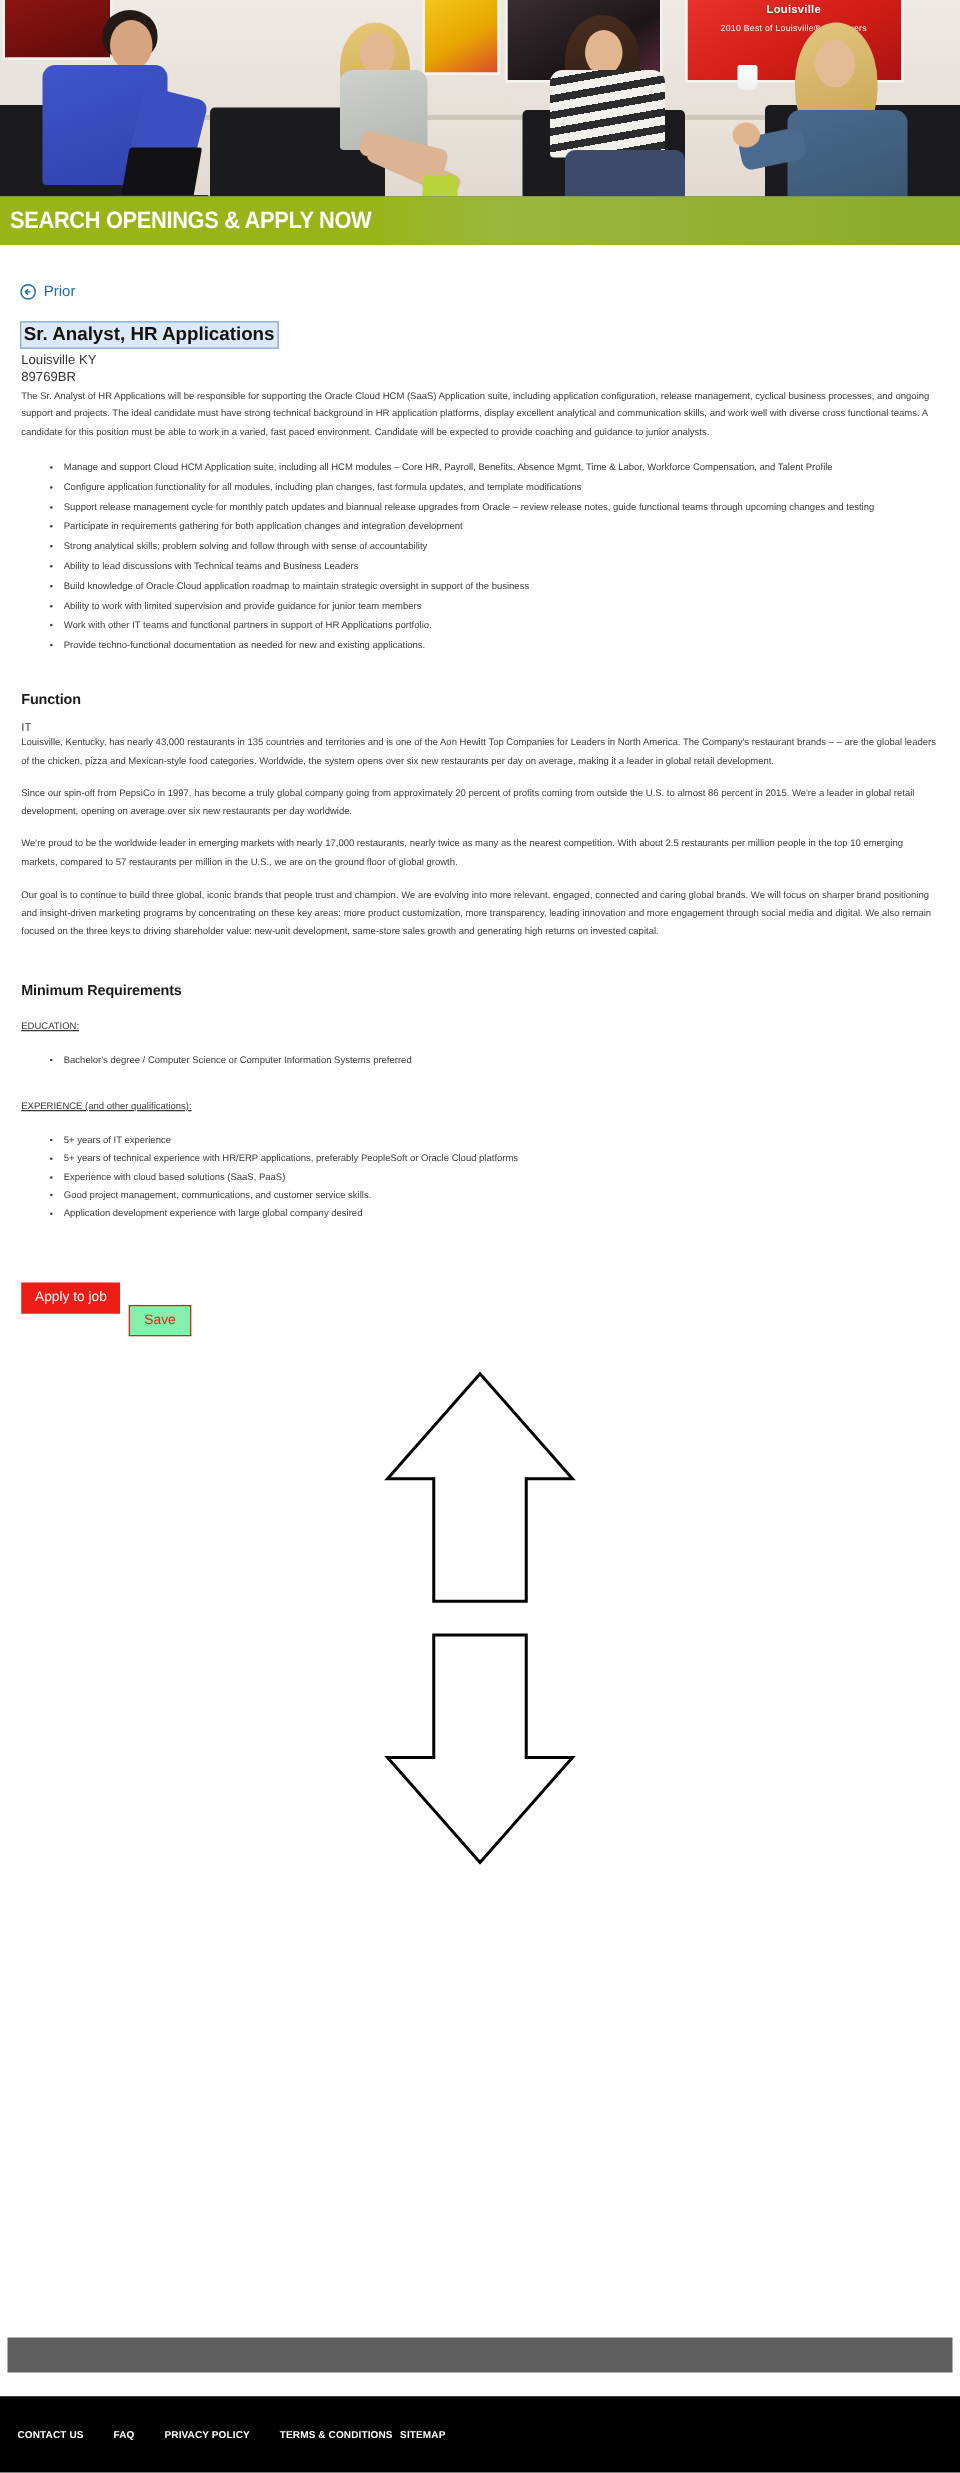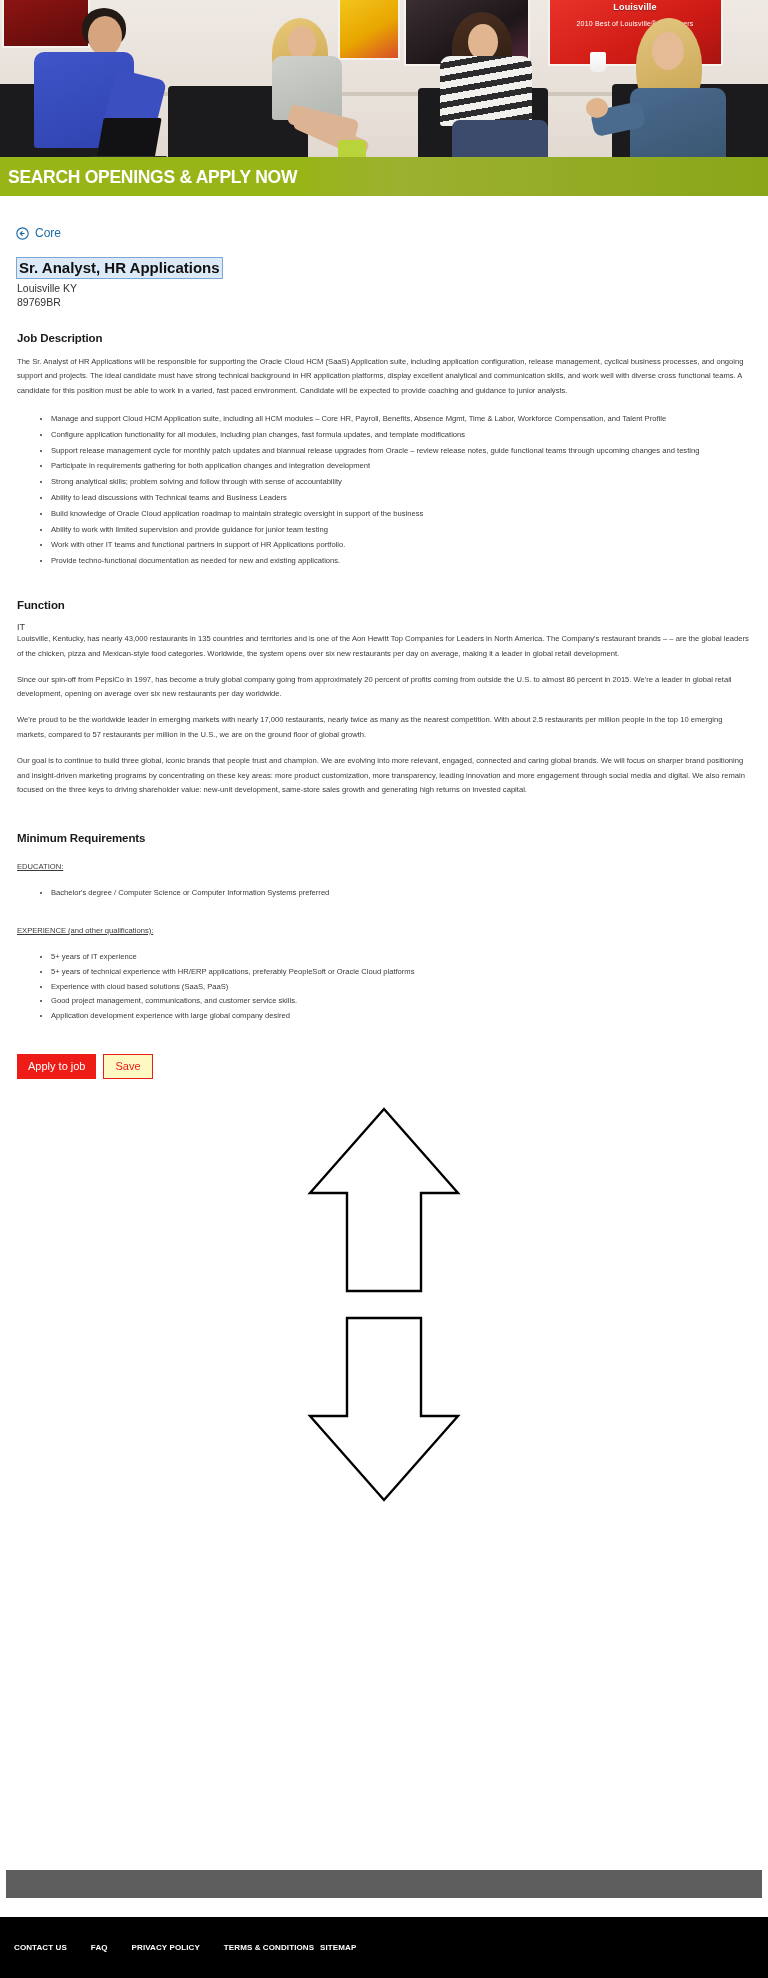--- a/index.html
+++ b/index.html
@@ -100,21 +100,21 @@
   .laptop-base {
     position: absolute; left: 88px; top: 156px;
     width: 78px; height: 8px; background: #2a2a2e;
     transform: skewX(-22deg); border-radius: 2px;
   }
 
   
   .green-bar {
     position: absolute; left: 0; bottom: 0;
     width: 768px; height: 39px;
-    background: #0f172a;
+    background: #1d4ed8;
     display: flex;
     align-items: center;
   }
   .green-bar-overlay {
     position: absolute; inset: 0;
     background: linear-gradient(90deg, rgba(151,181,22,1) 0%, rgba(151,181,22,1) 38%, rgba(168,190,48,.92) 52%, rgba(151,181,22,.9) 100%);
   }
   .green-bar-title {
     position: relative;
     margin-left: 8px;
@@ -224,28 +224,29 @@
     background: #ed1c16;
     color: #ffffff;
     border: none;
     font-size: 11px;
     font-family: "Liberation Sans", sans-serif;
     padding: 7px 11px;
     cursor: pointer;
     line-height: 1;
   }
   .btn-save {
-    background: #fef9c3;
+    background: #86efac;
     color: #ed1c16;
     border: 1.5px solid #ed1c16;
     font-size: 11px;
     font-family: "Liberation Sans", sans-serif;
     padding: 6px 11px;
     cursor: pointer;
     line-height: 1;
+    margin-top: 35px;
   }
 
   
   .arrows {
     margin-top: 24px;
     display: flex;
     flex-direction: column;
     align-items: center;
   }
   .arrows svg { display: block; }
@@ -352,39 +353,38 @@
   </div>
 </div>
 
 <div class="main">
 
   <div class="back-row">
     <svg class="back-icon" viewBox="0 0 16 16">
       <circle cx="8" cy="8" r="7" fill="none" stroke="#1e6ba8" stroke-width="1.4"></circle>
       <path d="M10 8 H5.6 M7.6 5.6 L5.2 8 L7.6 10.4" fill="none" stroke="#1e6ba8" stroke-width="1.4" stroke-linecap="round" stroke-linejoin="round"></path>
     </svg>
-    <span class="back-label">Core</span>
+    <span class="back-label">Prior</span>
   </div>
 
   <div class="job-title">Sr. Analyst, HR Applications</div>
   <div class="job-loc">Louisville KY</div>
   <div class="job-id">89769BR</div>
 
-  <h2 class="sec">Job Description</h2>
   <p class="body">The Sr. Analyst of HR Applications will be responsible for supporting the Oracle Cloud HCM (SaaS) Application suite, including application configuration, release management, cyclical business processes, and ongoing support and projects.  The ideal candidate must have strong technical background in HR application platforms, display excellent analytical and communication skills, and work well with diverse cross functional teams. A candidate for this position must be able to work in a varied, fast paced environment. Candidate will be expected to provide coaching and guidance to junior analysts.</p>
 
   <ul class="bullets">
     <li>Manage and support Cloud HCM Application suite, including all HCM modules – Core HR, Payroll, Benefits, Absence Mgmt, Time &amp; Labor, Workforce Compensation, and Talent Profile</li>
     <li>Configure application functionality for all modules, including plan changes, fast formula updates, and template modifications</li>
     <li>Support release management cycle for monthly patch updates and biannual release upgrades from Oracle – review release notes, guide functional teams through upcoming changes and testing</li>
     <li>Participate in requirements gathering for both application changes and integration development</li>
     <li>Strong analytical skills; problem solving and follow through with sense of accountability</li>
     <li>Ability to lead discussions with Technical teams and Business Leaders</li>
     <li>Build knowledge of Oracle Cloud application roadmap to maintain strategic oversight in support of the business</li>
-    <li>Ability to work with limited supervision and provide guidance for junior team testing</li>
+    <li>Ability to work with limited supervision and provide guidance for junior team members</li>
     <li>Work with other IT teams and functional partners in support of HR Applications portfolio.</li>
     <li>Provide techno-functional documentation as needed for new and existing applications.</li>
   </ul>
 
   <h2 class="sec" style="margin-top:30px;">Function</h2>
   <div class="plain">IT</div>
 
   <p class="body">                              Louisville, Kentucky, has nearly 43,000 restaurants in 135 countries and territories and is one of the Aon Hewitt Top Companies for Leaders in North America. The Company's restaurant brands –                                  – are the global leaders of the chicken, pizza and Mexican-style food categories. Worldwide, the                   system opens over six new restaurants per day on average, making it a leader in global retail development.</p>
   <p class="body">Since our spin-off from PepsiCo in 1997,                 has become a truly global company going from approximately 20 percent of profits coming from outside the U.S. to almost 86 percent in 2015. We're a leader in global retail development, opening on average over six new restaurants per day worldwide.</p>
   <p class="body">We're proud to be the worldwide leader in emerging markets with nearly 17,000 restaurants, nearly twice as many as the nearest competition. With about 2.5 restaurants per million people in the top 10 emerging markets, compared to 57 restaurants per million in the U.S., we are on the ground floor of global growth.</p>

